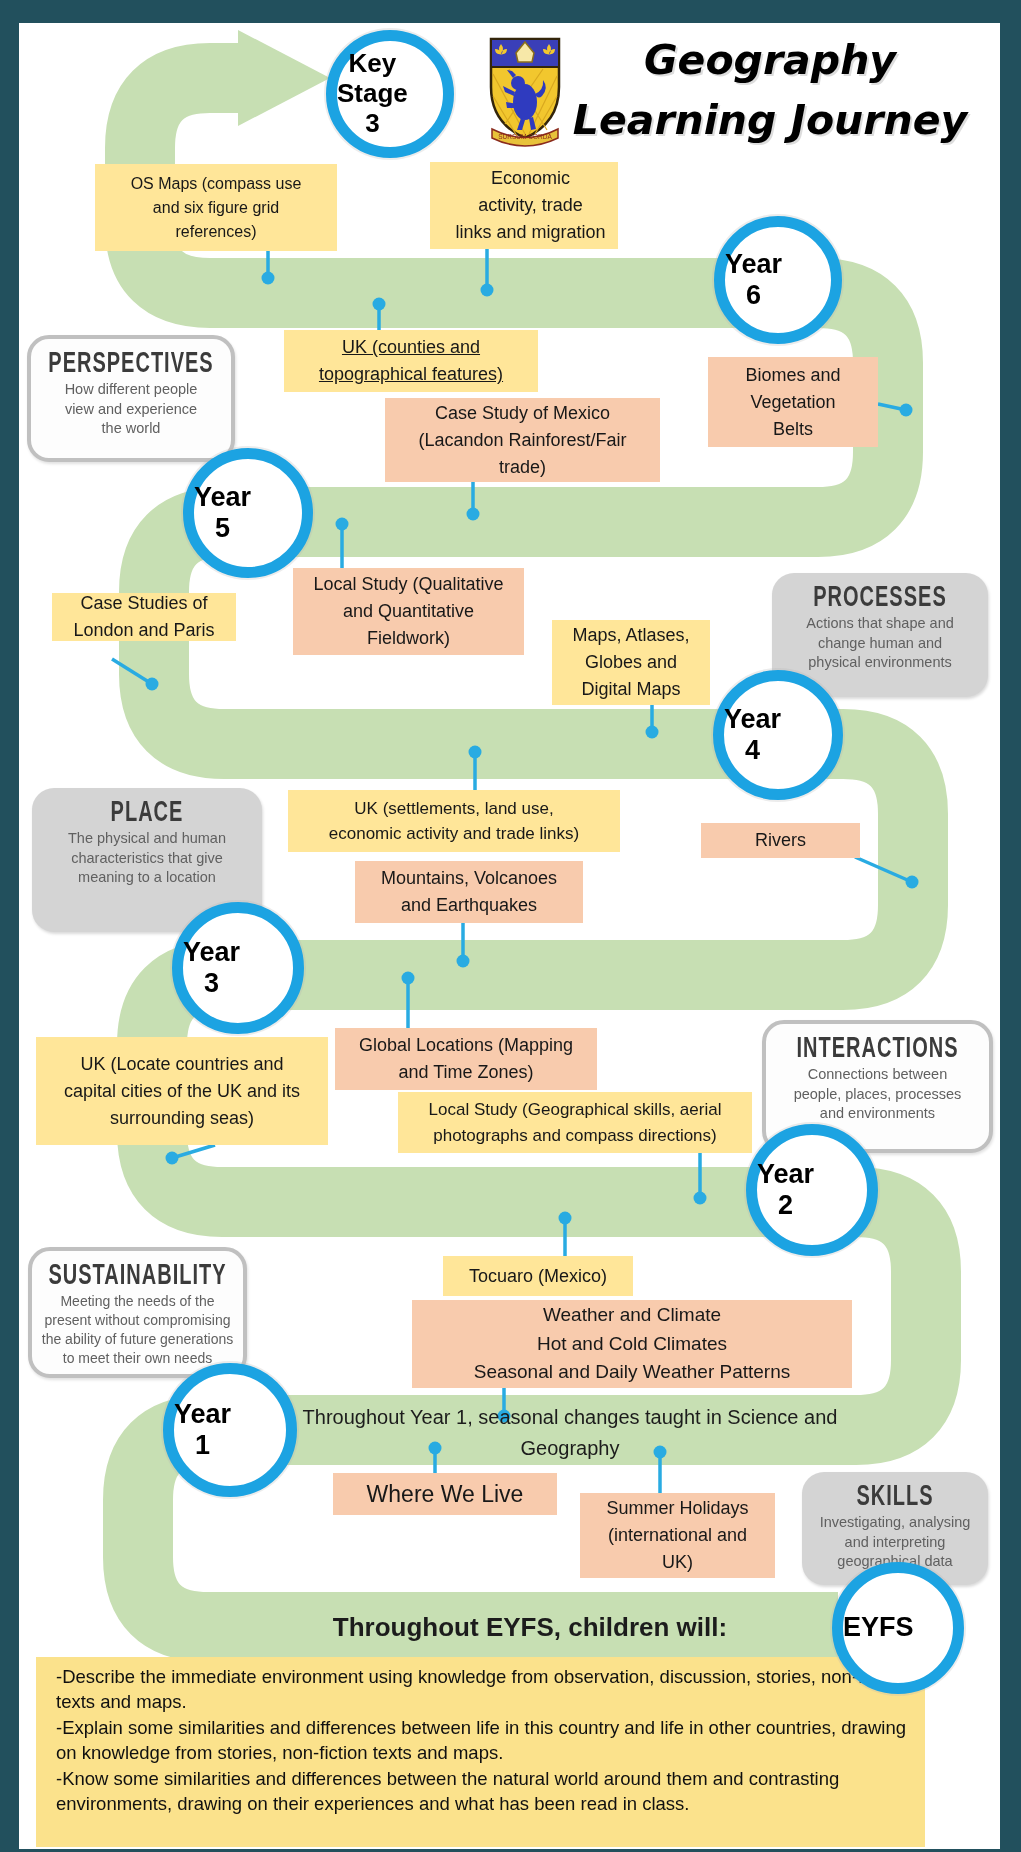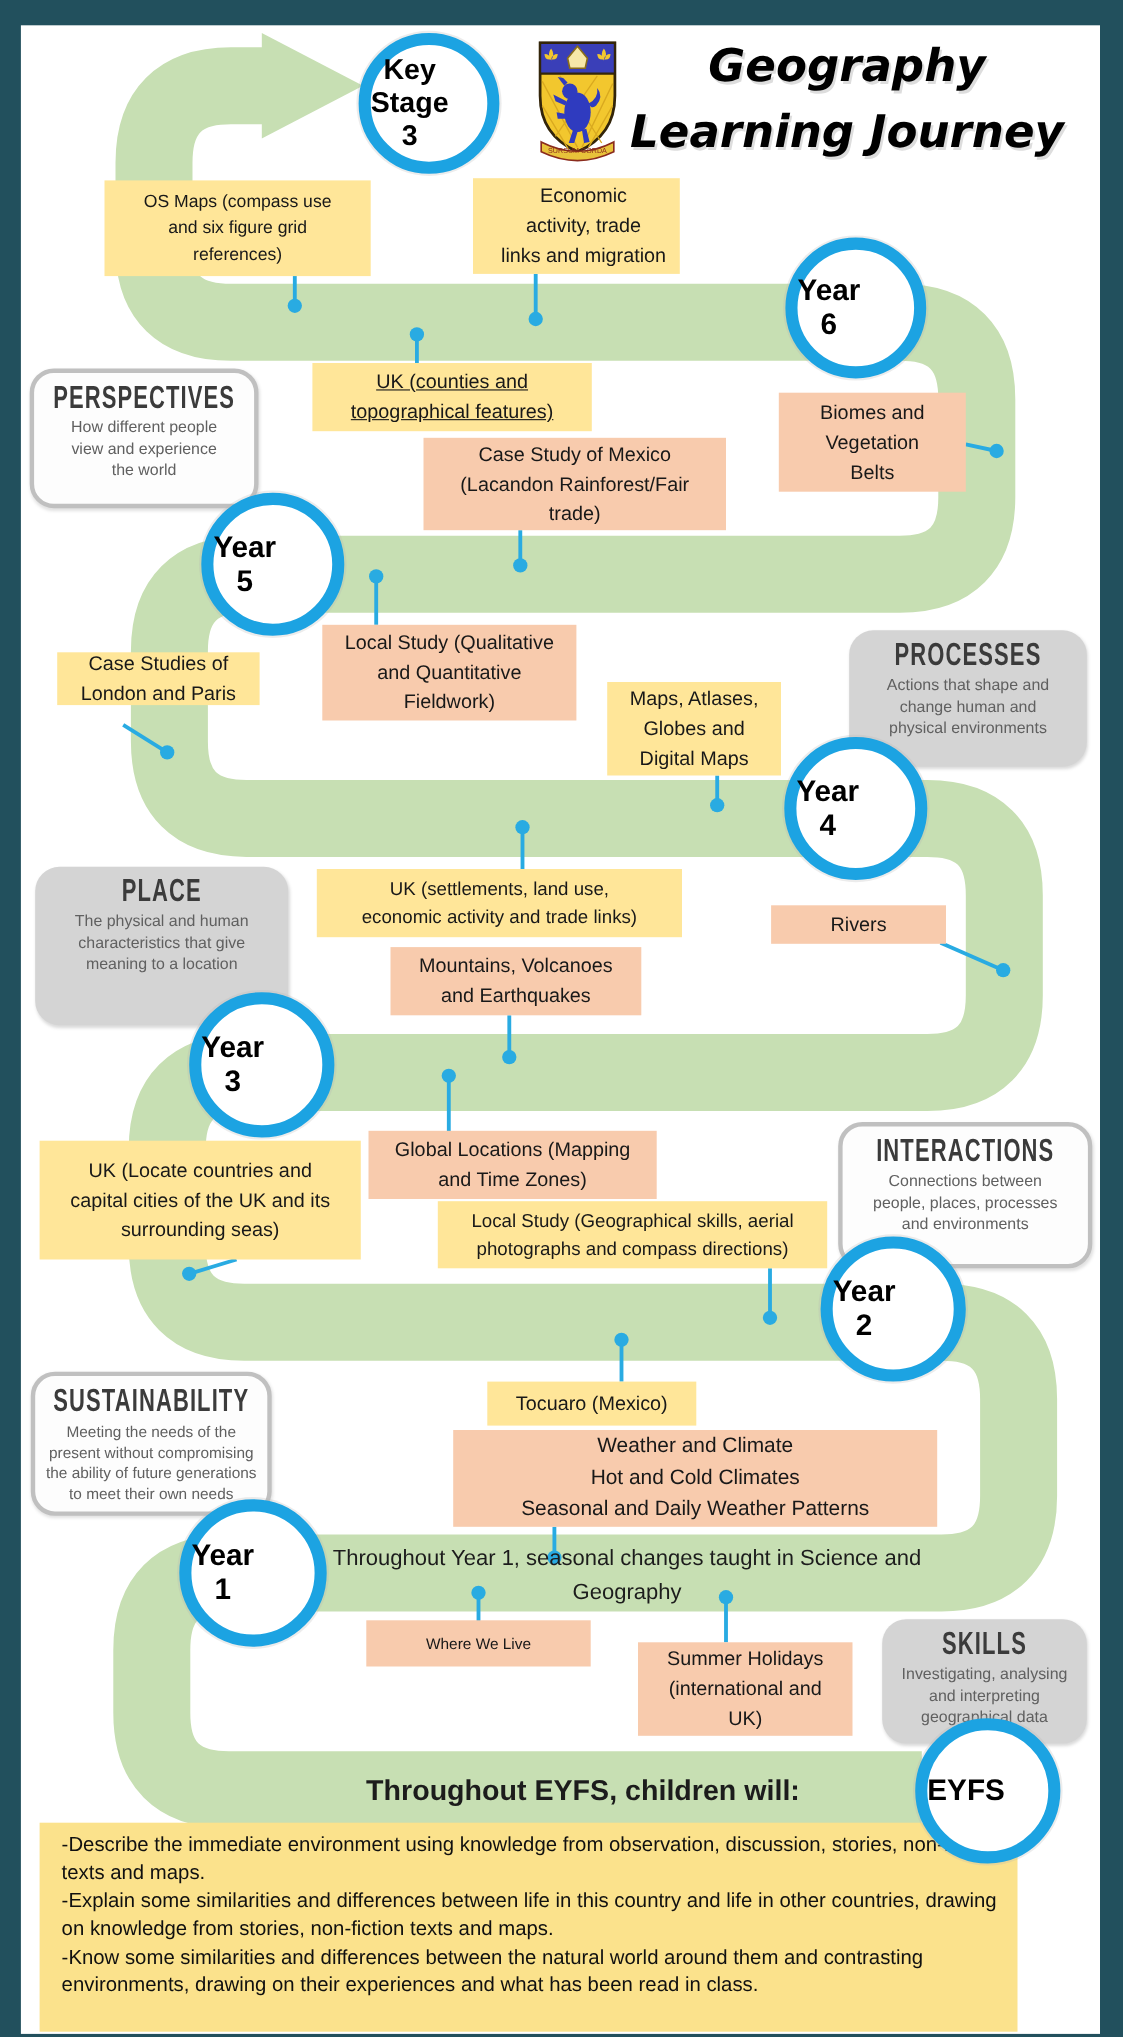--- a/index.html
+++ b/index.html
@@ -228,21 +228,21 @@
 capital cities of the UK and its
 surrounding seas)</div>
       <div class="topic orange" style="left: 335px; top: 1028px; width: 262px; height: 62px; font-size: 18px;">Global Locations (Mapping
 and Time Zones)</div>
       <div class="topic yellow" style="left: 398px; top: 1092px; width: 354px; height: 61px; font-size: 17px;">Local Study (Geographical skills, aerial
 photographs and compass directions)</div>
       <div class="topic yellow" style="left: 443px; top: 1256px; width: 190px; height: 40px; font-size: 18px;">Tocuaro (Mexico)</div>
       <div class="topic orange" style="left: 412px; top: 1300px; width: 440px; height: 88px; font-size: 19px;">Weather and Climate
 Hot and Cold Climates
 Seasonal and Daily Weather Patterns</div>
-      <div class="topic orange" style="left: 333px; top: 1473px; width: 204px; height: 42px; font-size: 14px;">Where We Live</div>
+      <div class="topic orange" style="left: 333px; top: 1473px; width: 224px; height: 42px; font-size: 23px;">Where We Live</div>
       <div class="topic orange" style="left: 580px; top: 1493px; width: 195px; height: 85px; font-size: 18px;">Summer Holidays
 (international and
 UK)</div>
     </div>
   <div id="milestones-layer">
       <div class="milestone small-label" style="left: 326px; top: 30px; width: 106px; height: 106px;">
         <span>Key
 Stage
 3</span>
       </div>

